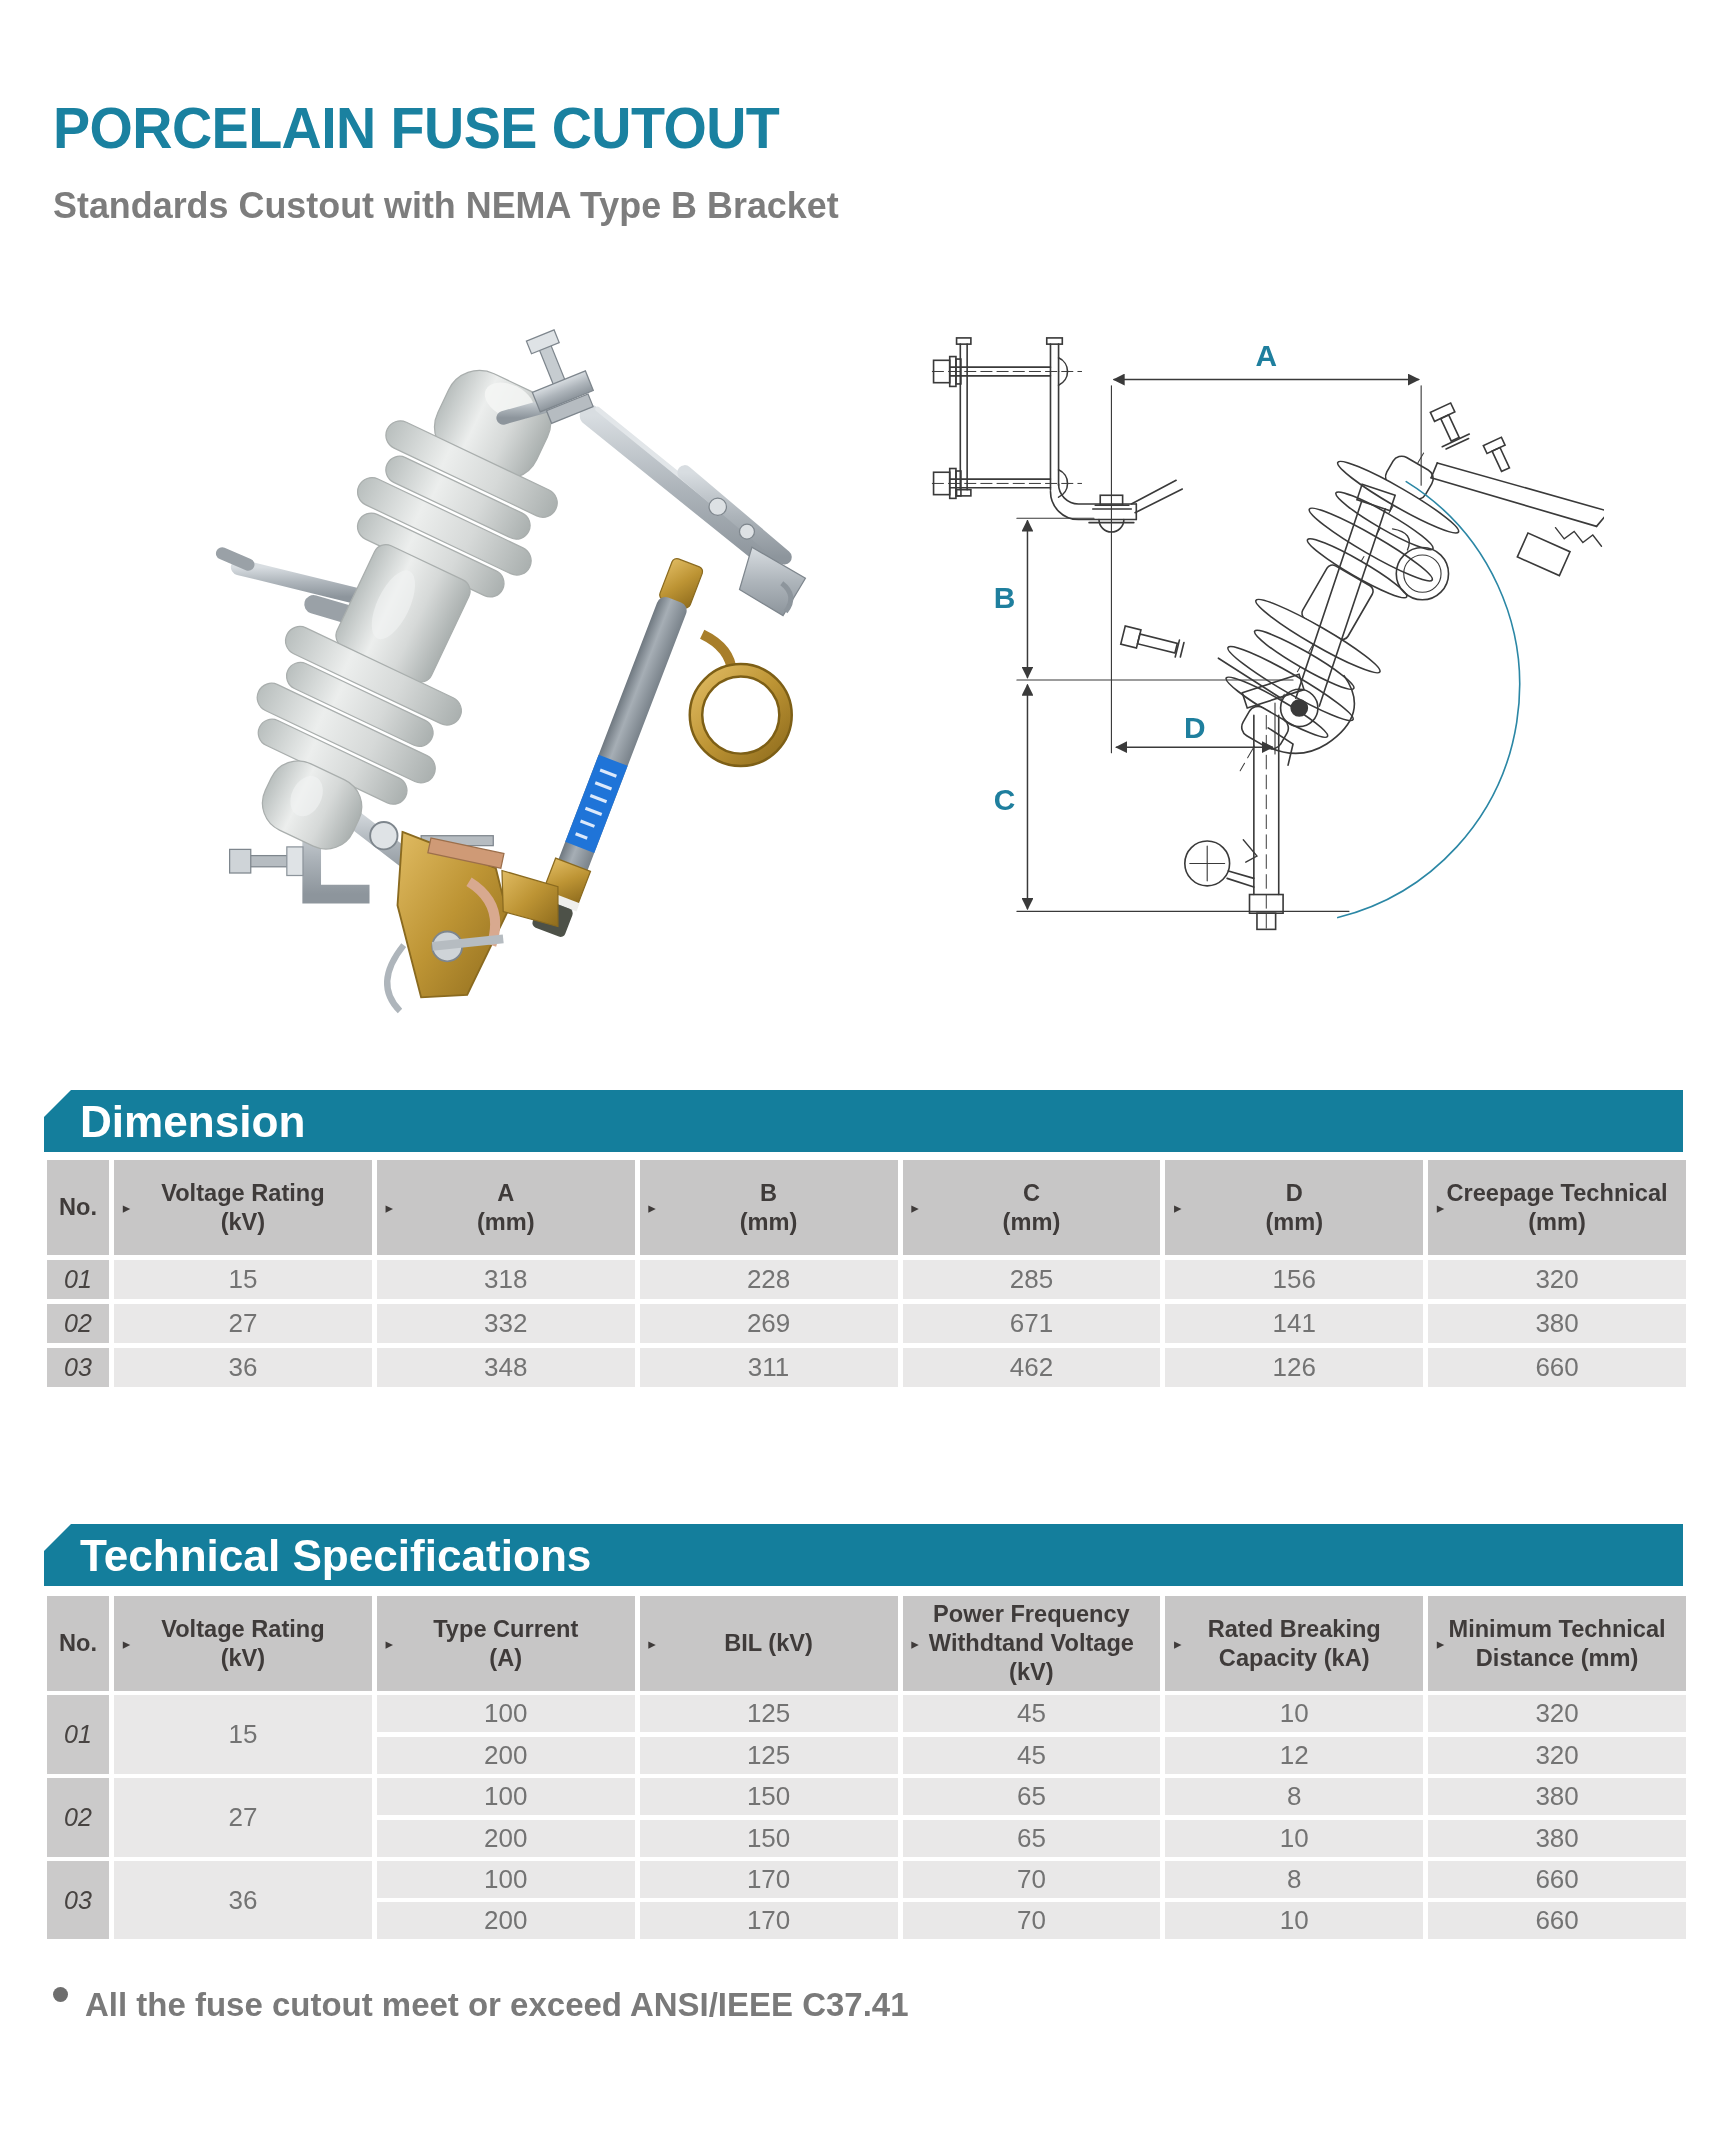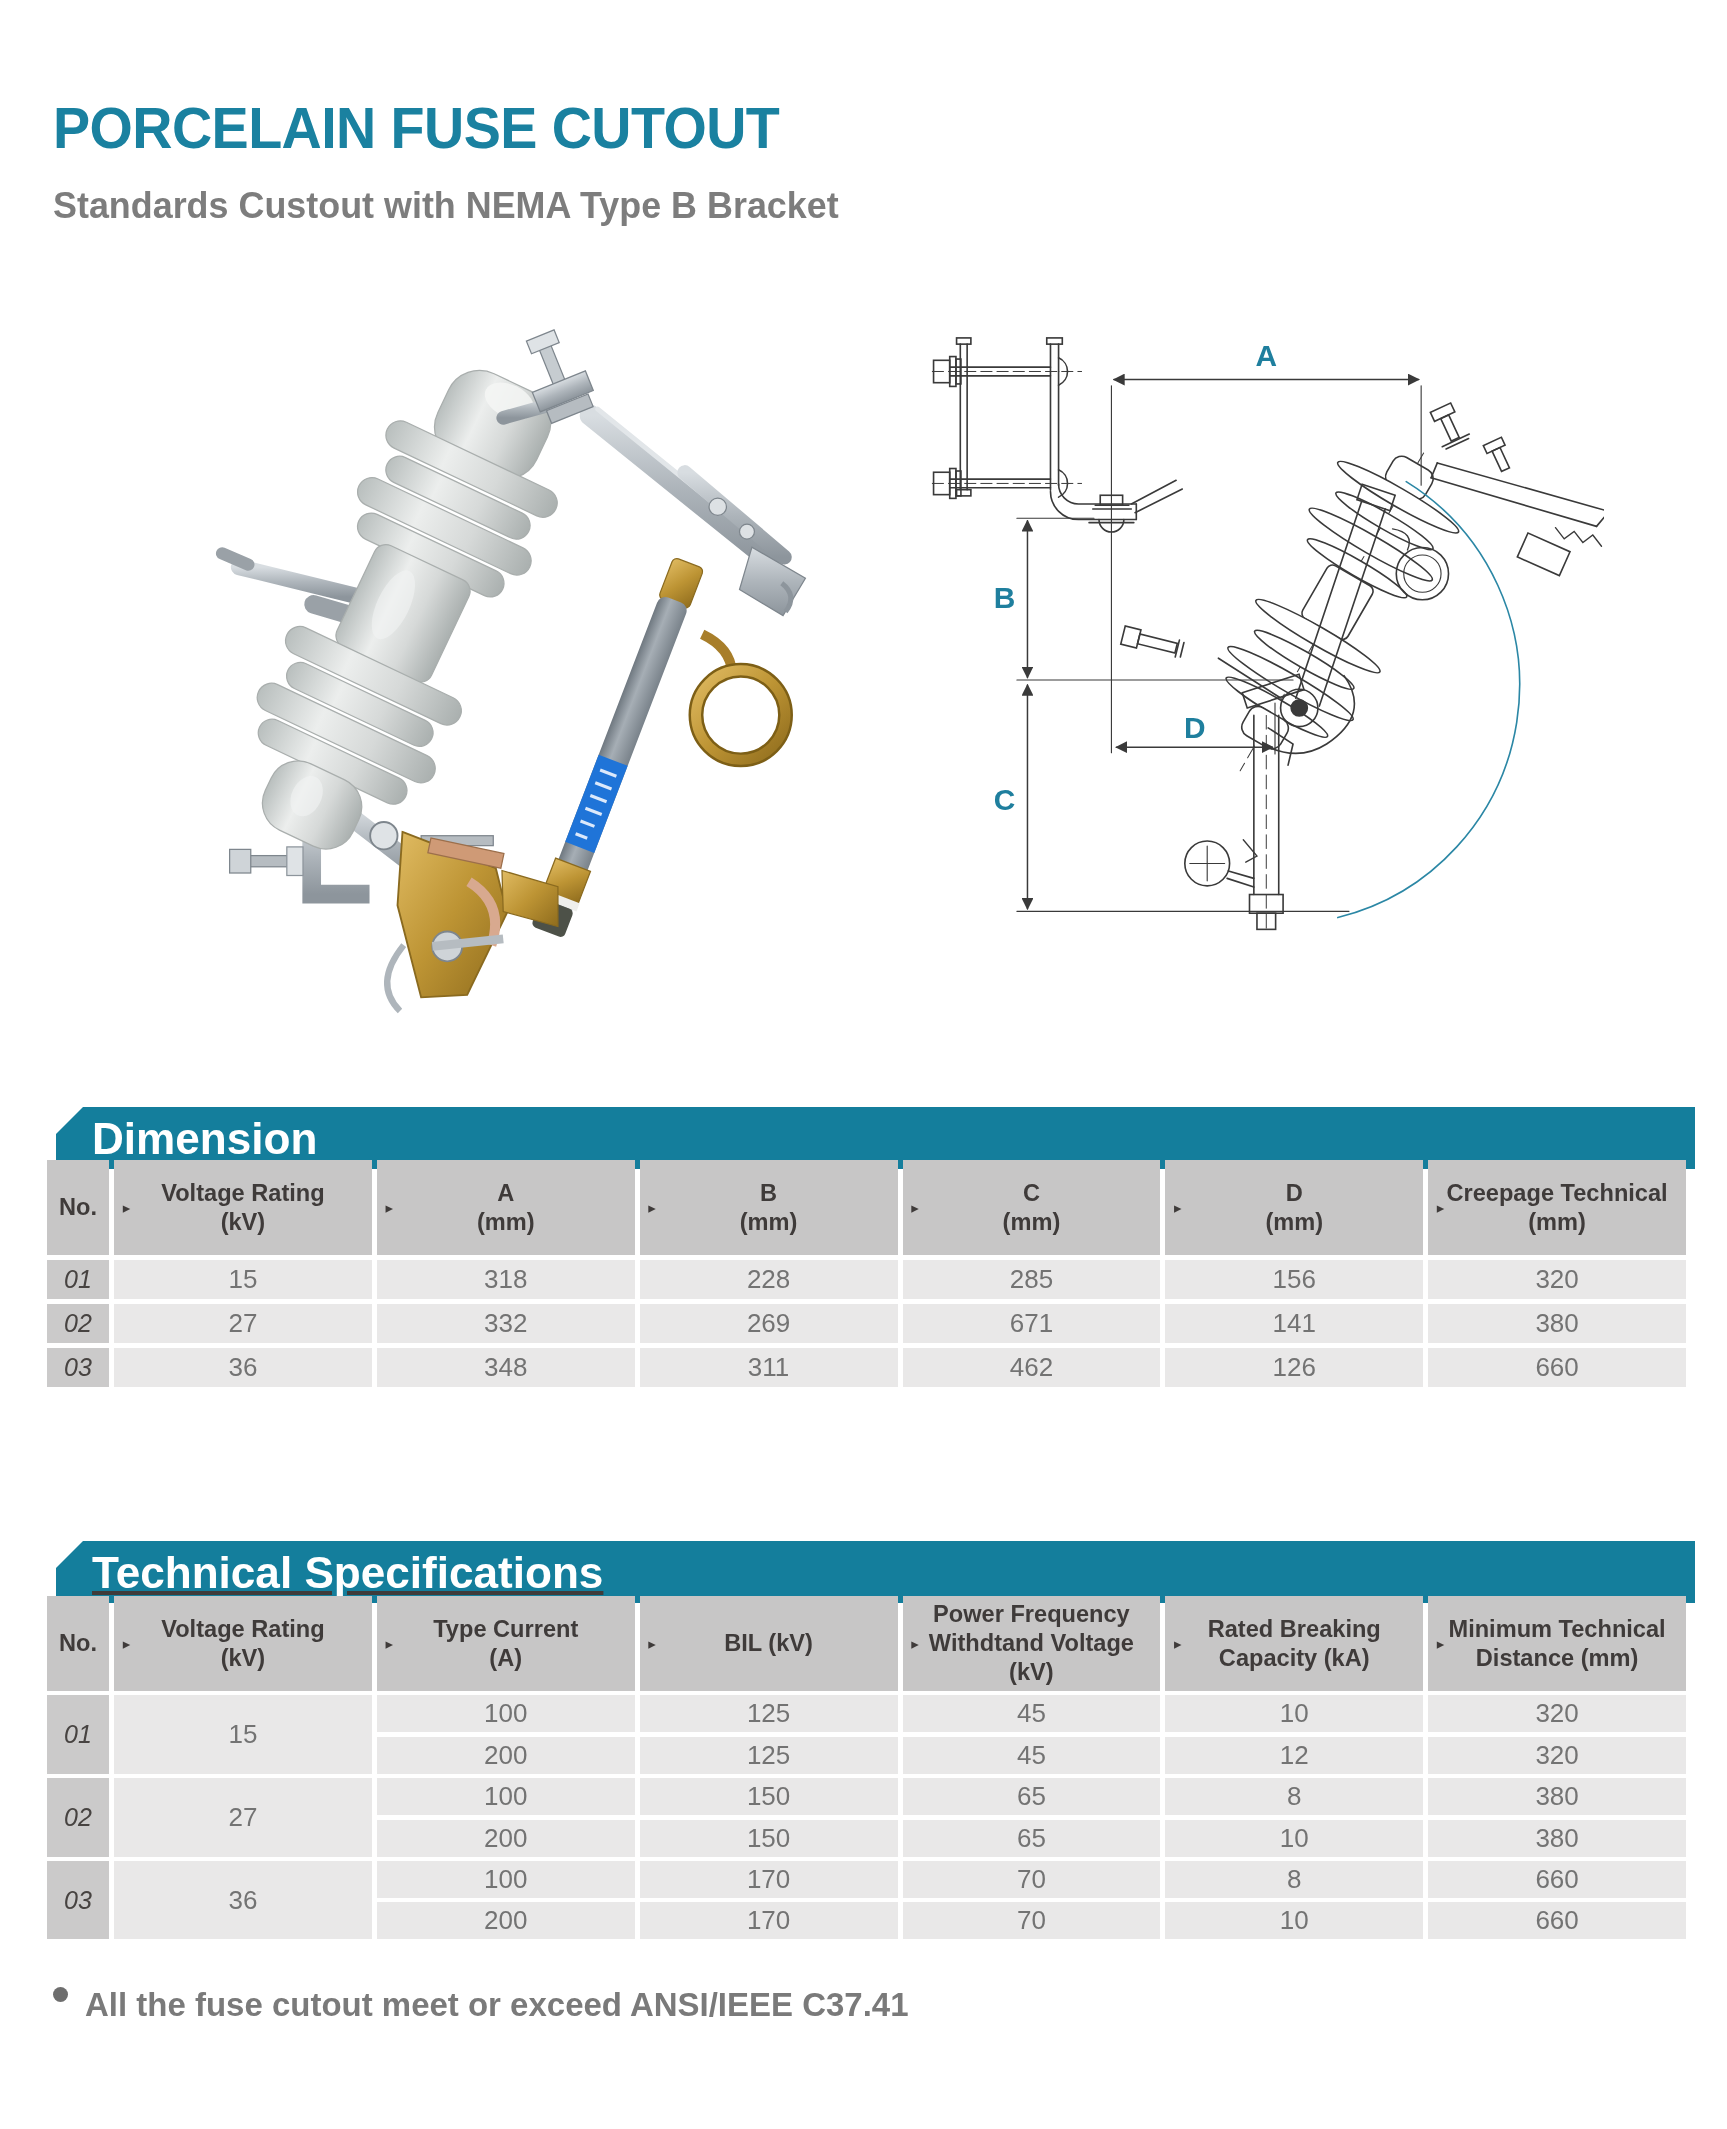--- a/index.html
+++ b/index.html
@@ -7,23 +7,23 @@
         font-family:"Liberation Sans",sans-serif;color:#3f3b3a;border-radius:6px;}
   .abs{position:absolute;}
 
   
   #main-title{left:53px;top:99px;font-size:58px;font-weight:bold;letter-spacing:-0.6px;
               color:#1a81a0;line-height:1;transform:scaleX(.96);transform-origin:left;}
   #sub-title{left:53px;top:187px;font-size:37px;font-weight:bold;color:#7d7d7d;line-height:1;
              transform:scaleX(.97);transform-origin:left;}
 
   
-  .banner{left:56px;width:1639px;height:62px;background:#147e9c;
+  .banner{left:44px;width:1639px;height:62px;background:#147e9c;
           clip-path:polygon(27px 0,100% 0,100% 100%,0 100%,0 27px);
-          display:flex;align-items:center;padding-left:36px;box-sizing:border-box;margin-top:17px;}
+          display:flex;align-items:center;padding-left:36px;box-sizing:border-box;}
   .banner .btxt{font-size:45px;font-weight:bold;color:#ffffff;line-height:1;transform:scaleX(.98);transform-origin:left;}
 
   
   .tbl{left:47px;width:1639px;display:grid;grid-template-columns:62px repeat(6,1fr);}
   #dim-table{top:1160px;grid-template-rows:95px repeat(3,39px);gap:5px;}
   #spec-table{top:1596px;grid-template-rows:95px repeat(6,37px);row-gap:4.4px;column-gap:5px;}
   .hcell{background:#c7c6c6;display:flex;align-items:center;justify-content:center;text-align:center;
          font-size:23.6px;font-weight:bold;line-height:1.22;color:#3f3b3a;white-space:pre-line;position:relative;}
   .hcell .mk{position:absolute;left:8.7px;top:50%;transform:translateY(-50%);font-size:15px;color:#3f3b3a;font-weight:normal;}
   .ncell{background:#cbcaca;display:flex;align-items:center;justify-content:center;
@@ -346,21 +346,21 @@
 
     <div class="ncell">03</div>
     <div class="dcell">36</div>
     <div class="dcell">348</div>
     <div class="dcell">311</div>
     <div class="dcell">462</div>
     <div class="dcell">126</div>
     <div class="dcell">660</div>
   </div>
 
-  <div class="abs banner" style="top:1524px;text-decoration:underline;">
+  <div class="abs banner" style="top:1524px;">
     <span class="btxt">Technical Specifications</span>
   </div>
 
   <div class="abs tbl" id="spec-table">
     <div class="hcell">No.</div>
     <div class="hcell"><span class="mk">▸</span><span>Voltage Rating
 (kV)</span></div>
     <div class="hcell"><span class="mk">▸</span><span>Type Current
 (A)</span></div>
     <div class="hcell"><span class="mk">▸</span><span>BIL (kV)</span></div>

